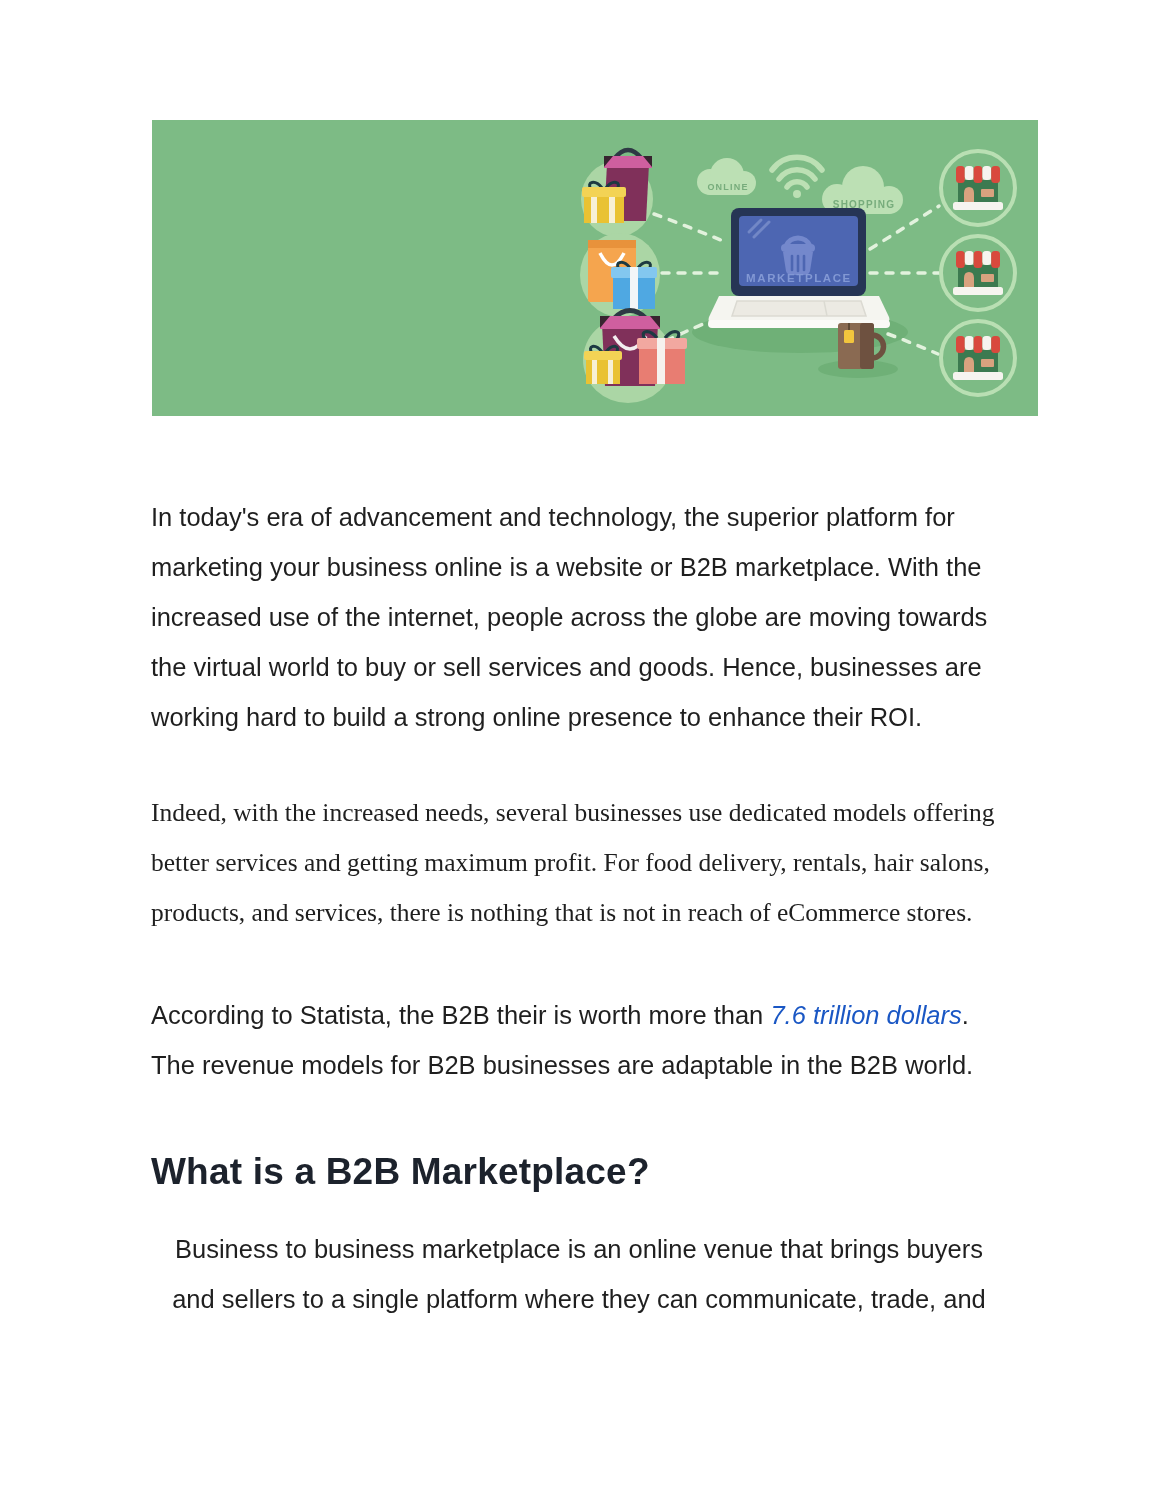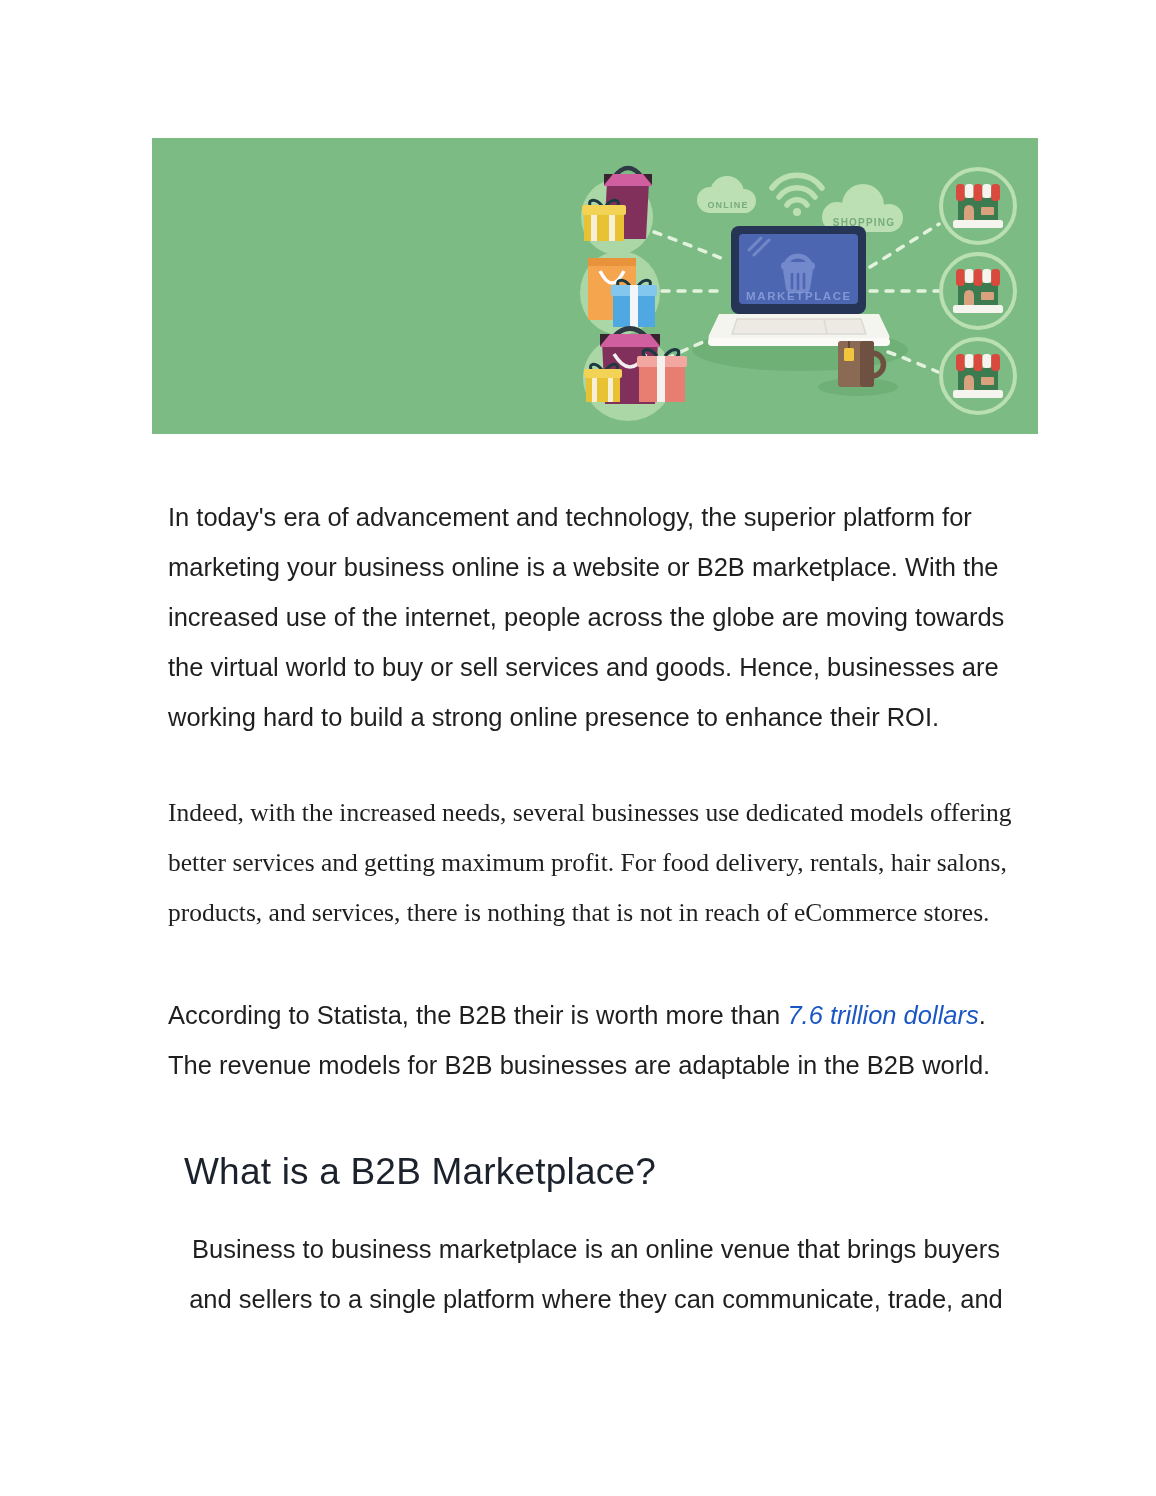--- a/index.html
+++ b/index.html
@@ -4,45 +4,45 @@
 <style>
   html,body{margin:0;padding:0;background:#ffffff;}
   .page{
     position:relative;
     width:1156px;height:1496px;
     background:#ffffff;
     overflow:hidden;
     font-family:"Liberation Sans", sans-serif;
   }
   .banner{
-    position:absolute;left:152px;top:138px;
+    position:absolute;left:152px;top:120px;
     width:886px;height:296px;
   }
   .banner svg{display:block;width:886px;height:296px;}
   .content{
-    position:absolute;left:168px;top:492px;width:856px;
+    position:absolute;left:151px;top:492px;width:856px;
   }
   p.body{
     margin:0 0 46px 0;
     font-size:25.5px;
     line-height:50px;
     color:#1f1f1f;
   }
   p.body.p2{margin-bottom:52px;font-family:Liberation Serif, serif;}
   p.body.p3{margin-bottom:0;}
   a.doc-link{
     color:#1a57c4;
     font-style:italic;
     cursor:pointer;
   }
   h2.section{
-    margin:58px 0 28px 16px;
+    margin:58px 0 28px 0;
     font-size:37px;
     line-height:48px;
-    font-weight:normal;
+    font-weight:bold;
     color:#1c222c;
     letter-spacing:0.2px;
   }
   p.body.p4{margin-bottom:0;text-align:center;}
   .cloud-label{font-weight:bold;letter-spacing:1.2px;}
   .screen-label{font-weight:bold;letter-spacing:1.6px;}
 </style>
 </head>
 <body>
 

